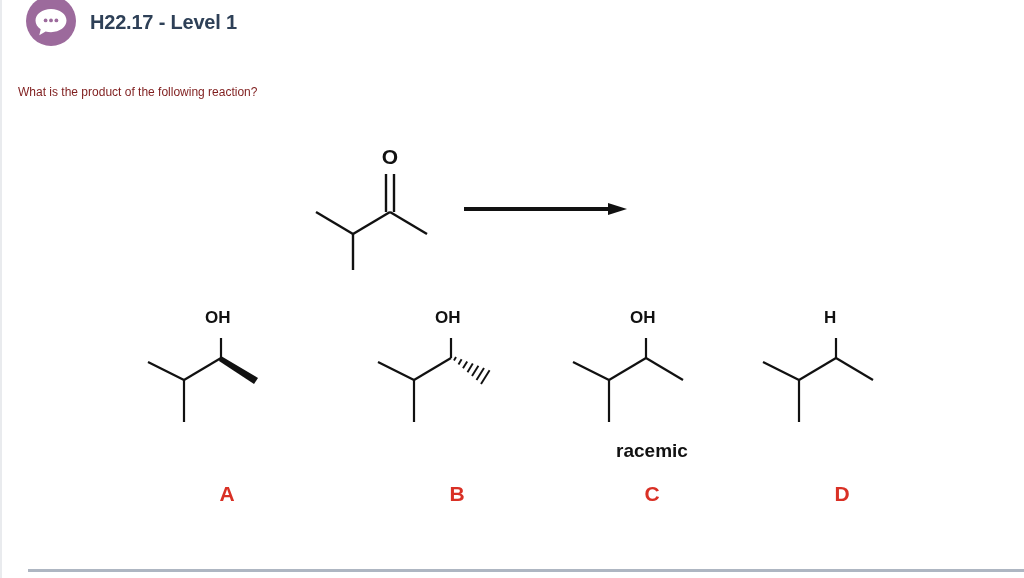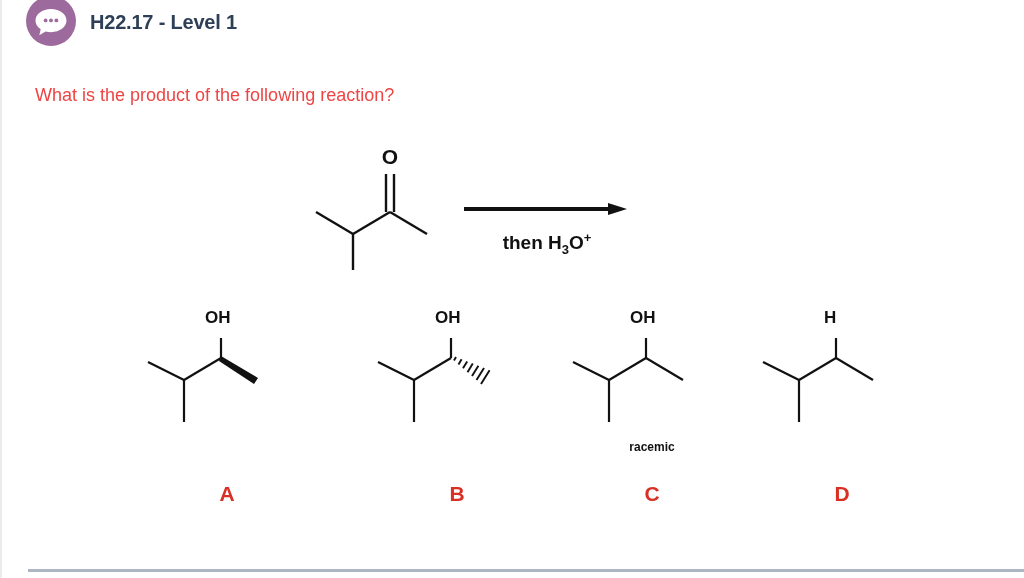--- a/index.html
+++ b/index.html
@@ -27,22 +27,22 @@
   }
   .avatar svg{position:absolute;left:0;top:0;}
   .header-title{
     position:absolute;left:88px;top:11px;
     font-size:20px;font-weight:bold;color:#2e4057;
     letter-spacing:-0.2px;
     white-space:nowrap;
   }
   
   .question{
-    position:absolute;left:33px;top:85px;
-    font-size:18px;color:#ef4444;
+    position:absolute;left:16px;top:85px;
+    font-size:12px;color:#7f1d1d;
     white-space:nowrap;
   }
   
   .scheme{position:absolute;left:300px;top:140px;width:340px;height:130px;}
   .reagent-top{
     position:absolute;left:160px;top:26px;width:170px;
     text-align:center;
     font-size:19px;font-weight:bold;color:#111;
     white-space:nowrap;
   }
@@ -61,21 +61,21 @@
   .choice-b{left:340px;}
   .choice-c{left:535px;}
   .choice-d{left:725px;}
   .atom-label{
     position:absolute;
     font-size:17px;font-weight:bold;color:#111;
     white-space:nowrap;
   }
   .racemic-label{
     position:absolute;top:140px;width:230px;text-align:center;
-    font-size:12px;font-weight:bold;color:#111;
+    font-size:19px;font-weight:bold;color:#111;
   }
   .choice-letter{
     position:absolute;top:182px;width:230px;text-align:center;
     font-size:21px;font-weight:bold;color:#d93025;
   }
   .bottom-rule{
     position:absolute;left:26px;top:569px;width:998px;height:3px;
     background:#aeb6c2;
   }
 </style>
@@ -112,23 +112,20 @@
       <line x1="51" y1="94" x2="51" y2="137" stroke="#111" stroke-width="2.4"></line>
       <line x1="88" y1="72" x2="125" y2="94" stroke="#111" stroke-width="2.4"></line>
     </svg>
 
 
     <svg width="170" height="14" viewBox="0 0 170 14" style="position:absolute;left:160px;top:62px;">
       <line x1="2" y1="7" x2="148" y2="7" stroke="#111" stroke-width="4"></line>
       <polygon points="146,1 165,7 146,13" fill="#111"></polygon>
     </svg>
 
-    <div class="reagent-bottom">
-      <span>then H</span><sub>3</sub><span>O</span><sup>+</sup>
-    </div>
   </div>
 
   <div class="answers">
 
     <div class="choice choice-a">
       <div class="atom-label" style="left:93px;top:8px;">OH</div>
       <svg width="230" height="140" viewBox="0 0 230 140" style="position:absolute;left:0;top:30px;">
 
         <line x1="109" y1="8" x2="109" y2="28" stroke="#111" stroke-width="2.2"></line>
 

